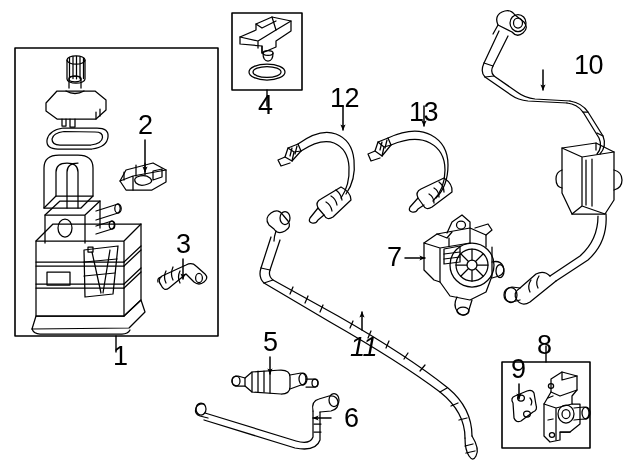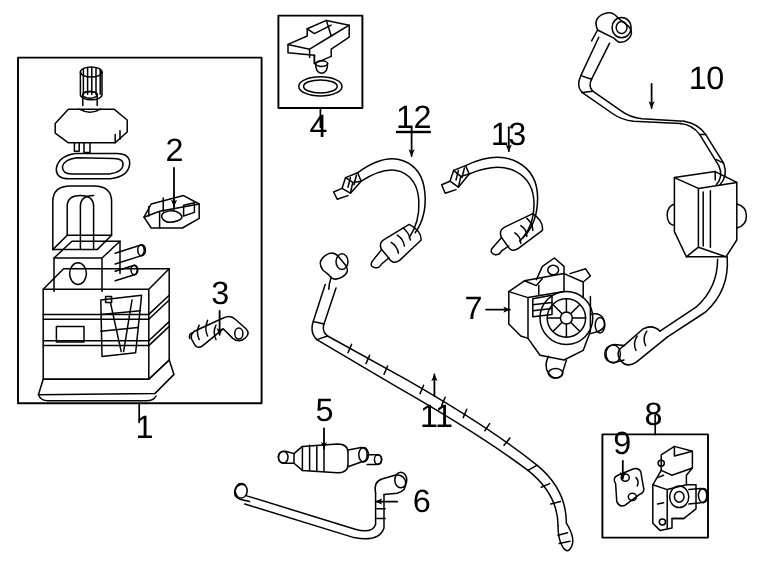--- a/index.html
+++ b/index.html
@@ -317,17 +317,17 @@
   <div class="callout" style="left:113px; top:343px;">1</div>
   <div class="callout" style="left:138px; top:112px;">2</div>
   <div class="callout" style="left:176px; top:231px;">3</div>
   <div class="callout" style="left:258px; top:92px;">4</div>
   <div class="callout" style="left:263px; top:329px;">5</div>
   <div class="callout" style="left:344px; top:405px;">6</div>
   <div class="callout" style="left:387px; top:244px;">7</div>
   <div class="callout" style="left:537px; top:332px;">8</div>
   <div class="callout" style="left:511px; top:356px;">9</div>
   <div class="callout" style="left:542px; top:52px;margin-left:32px;">10</div>
-  <div class="callout" style="left:350px; top:334px;">11</div>
-  <div class="callout" style="left:330px; top:85px;text-decoration:underline;">12</div>
+  <div class="callout" style="left:350px; top:334px;font-style:italic;">11</div>
+  <div class="callout" style="left:330px; top:85px;">12</div>
   <div class="callout" style="left:409px; top:99px;">13</div>
 
 </div>
 
 </body></html>

